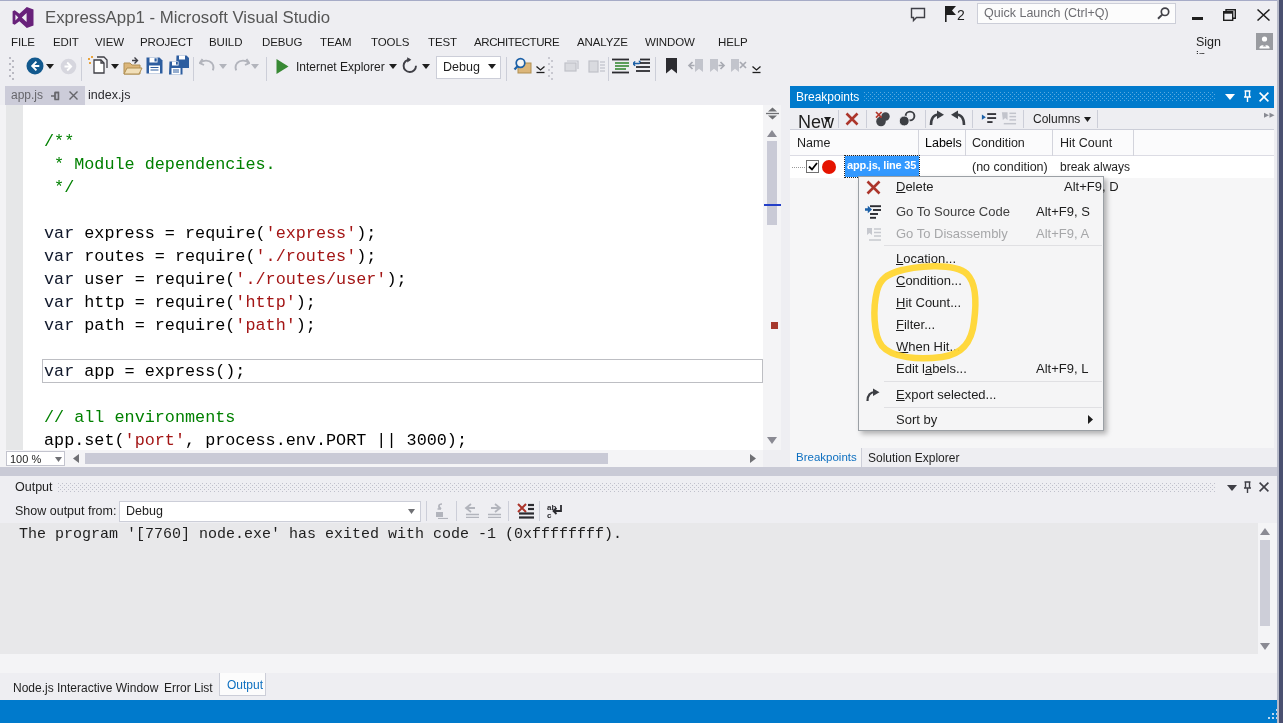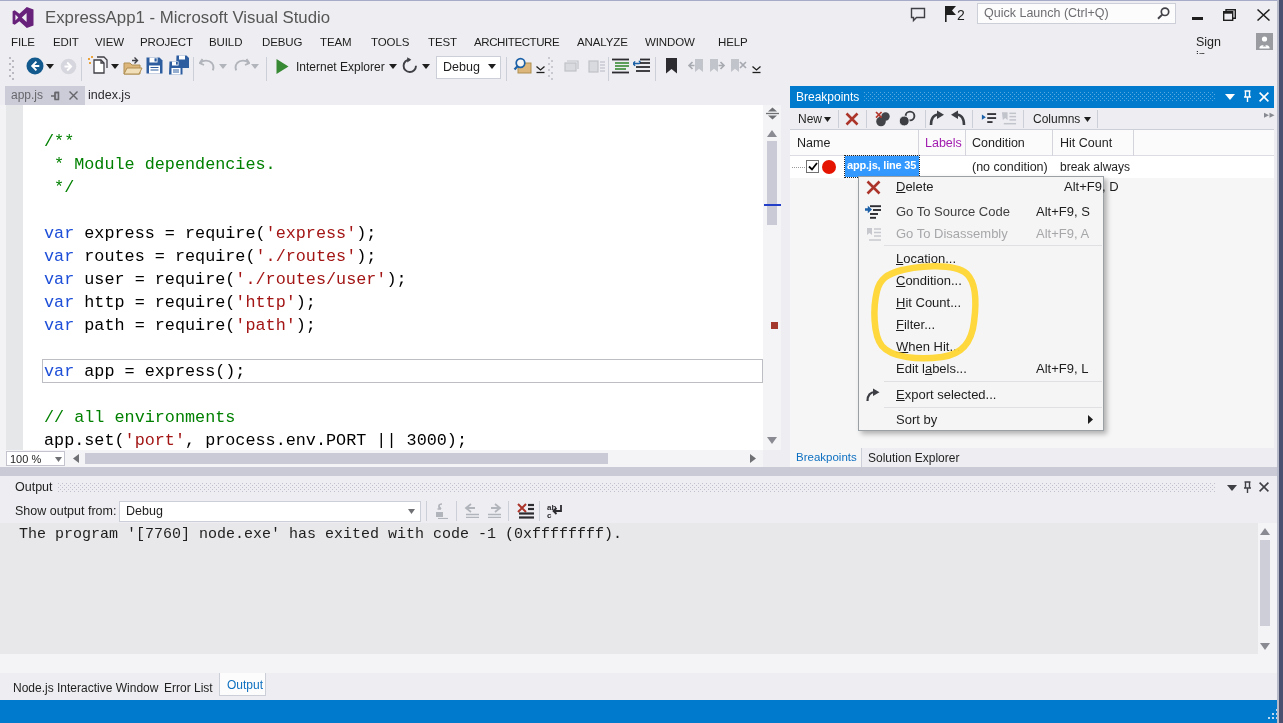--- a/index.html
+++ b/index.html
@@ -1,20 +1,20 @@
 <!DOCTYPE html>
 <html><head>
 <meta charset="utf-8">
 <style>
 * { margin:0; padding:0; box-sizing:border-box; }
 html,body { width:1283px; height:723px; overflow:hidden; }
 body { font-family:"Liberation Sans", sans-serif; background:#eeeef2; position:relative; }
 .abs { position:absolute; }
 .mono { font-family:"Liberation Mono", monospace; }
-.kw { color:#1d4ed8; }
+.kw { color:#0f172a; }
 .cm { color:#008000; }
 .st { color:#a31515; }
 svg { display:block; }
 </style>
 </head>
 <body>
 
 <div class="abs" style="left:0;top:0;width:1283px;height:30px;background:#eeeef2;border-top:1px solid #a6abc7;"></div>
 
 <svg class="abs" style="left:12px;top:7px;" width="22" height="21" viewBox="0 0 22 21">
@@ -354,21 +354,21 @@
 <svg class="abs" style="left:1243px;top:90px;" width="9" height="13" viewBox="0 0 9 13">
   <g stroke="#fff" stroke-width="1.4" fill="none">
       <path d="M1.5 1 h6 M2.5 1 v6 M6.5 1 v6 M1 7 h7 M4.5 7 v5"></path>
     </g>
 </svg>
 <svg class="abs" style="left:1259px;top:92px;" width="10" height="10" viewBox="0 0 10 10">
   <path d="M0.6 0.6 L9.4 9.4 M9.4 0.6 L0.6 9.4" stroke="#fff" stroke-width="1.6"></path>
 </svg>
 
 <div class="abs" style="left:790px;top:108px;width:484px;height:22px;background:#eeeef2;border-bottom:1px solid #ccced8;"></div>
-<div class="abs" style="left:798px;top:112px;font-size:12px;color:#1e1e1e;text-align:right;">New</div>
+<div class="abs" style="left:798px;top:112px;font-size:18px;color:#1e1e1e;text-align:right;">New</div>
 <svg class="abs" style="left:824px;top:117px;" width="7" height="5" viewBox="0 0 7 5">
     <path d="M0 0 h7 l-3.5 5 z" fill="#1e1e1e"></path>
   </svg>
 <div class="abs" style="left:838px;top:110px;width:1px;height:18px;background:#ccced8;"></div>
 <svg class="abs" style="left:845px;top:112px;" width="14" height="14" viewBox="0 0 14 14">
   <path d="M1.5 1.5 L12.5 12.5 M12.5 1.5 L1.5 12.5" stroke="#ac352b" stroke-width="2.6"></path>
 </svg>
 <div class="abs" style="left:866px;top:110px;width:1px;height:18px;background:#ccced8;"></div>
 <svg class="abs" style="left:875px;top:111px;" width="17" height="16" viewBox="0 0 17 16">
   <circle cx="10.5" cy="5.5" r="4.2" fill="#424449"></circle>
@@ -410,21 +410,21 @@
 <div class="abs" style="left:1023px;top:110px;width:1px;height:18px;background:#ccced8;"></div>
 <div class="abs" style="left:1033px;top:112px;font-size:12px;color:#1e1e1e;">Columns</div>
 <svg class="abs" style="left:1084px;top:117px;" width="7" height="5" viewBox="0 0 7 5">
     <path d="M0 0 h7 l-3.5 5 z" fill="#1e1e1e"></path>
   </svg>
 <div class="abs" style="left:1097px;top:110px;width:1px;height:18px;background:#ccced8;"></div>
 <div class="abs" style="left:1264px;top:111px;font-size:6.5px;color:#888a92;letter-spacing:0.5px;">▶▶</div>
 
 <div class="abs" style="left:790px;top:130px;width:484px;height:26px;background:#fbfbfc;border-bottom:1px solid #dcdce4;"></div>
 <div class="abs" style="left:797px;top:136px;font-size:12.5px;color:#1e1e1e;">Name</div>
-<div class="abs" style="left:925px;top:136px;font-size:12.5px;color:#a21caf;">Labels</div>
+<div class="abs" style="left:925px;top:136px;font-size:12.5px;color:#000000;">Labels</div>
 <div class="abs" style="left:972px;top:136px;font-size:12.5px;color:#1e1e1e;">Condition</div>
 <div class="abs" style="left:1060px;top:136px;font-size:12.5px;color:#1e1e1e;">Hit Count</div>
 <div class="abs" style="left:918px;top:130px;width:1px;height:26px;background:#d3d4dc;"></div>
 <div class="abs" style="left:965px;top:130px;width:1px;height:26px;background:#d3d4dc;"></div>
 <div class="abs" style="left:1052px;top:130px;width:1px;height:26px;background:#d3d4dc;"></div>
 <div class="abs" style="left:1133px;top:130px;width:1px;height:26px;background:#d3d4dc;"></div>
 
 <div class="abs" style="left:790px;top:156px;width:484px;height:22px;background:#fff;"></div>
 <div class="abs" style="left:792px;top:167px;width:13px;height:1px;background:transparent;border-top:1px dotted #9a9a9a;"></div>
 <div class="abs" style="left:806px;top:160px;width:13px;height:13px;background:#fff;border:1px solid #707070;"></div>

